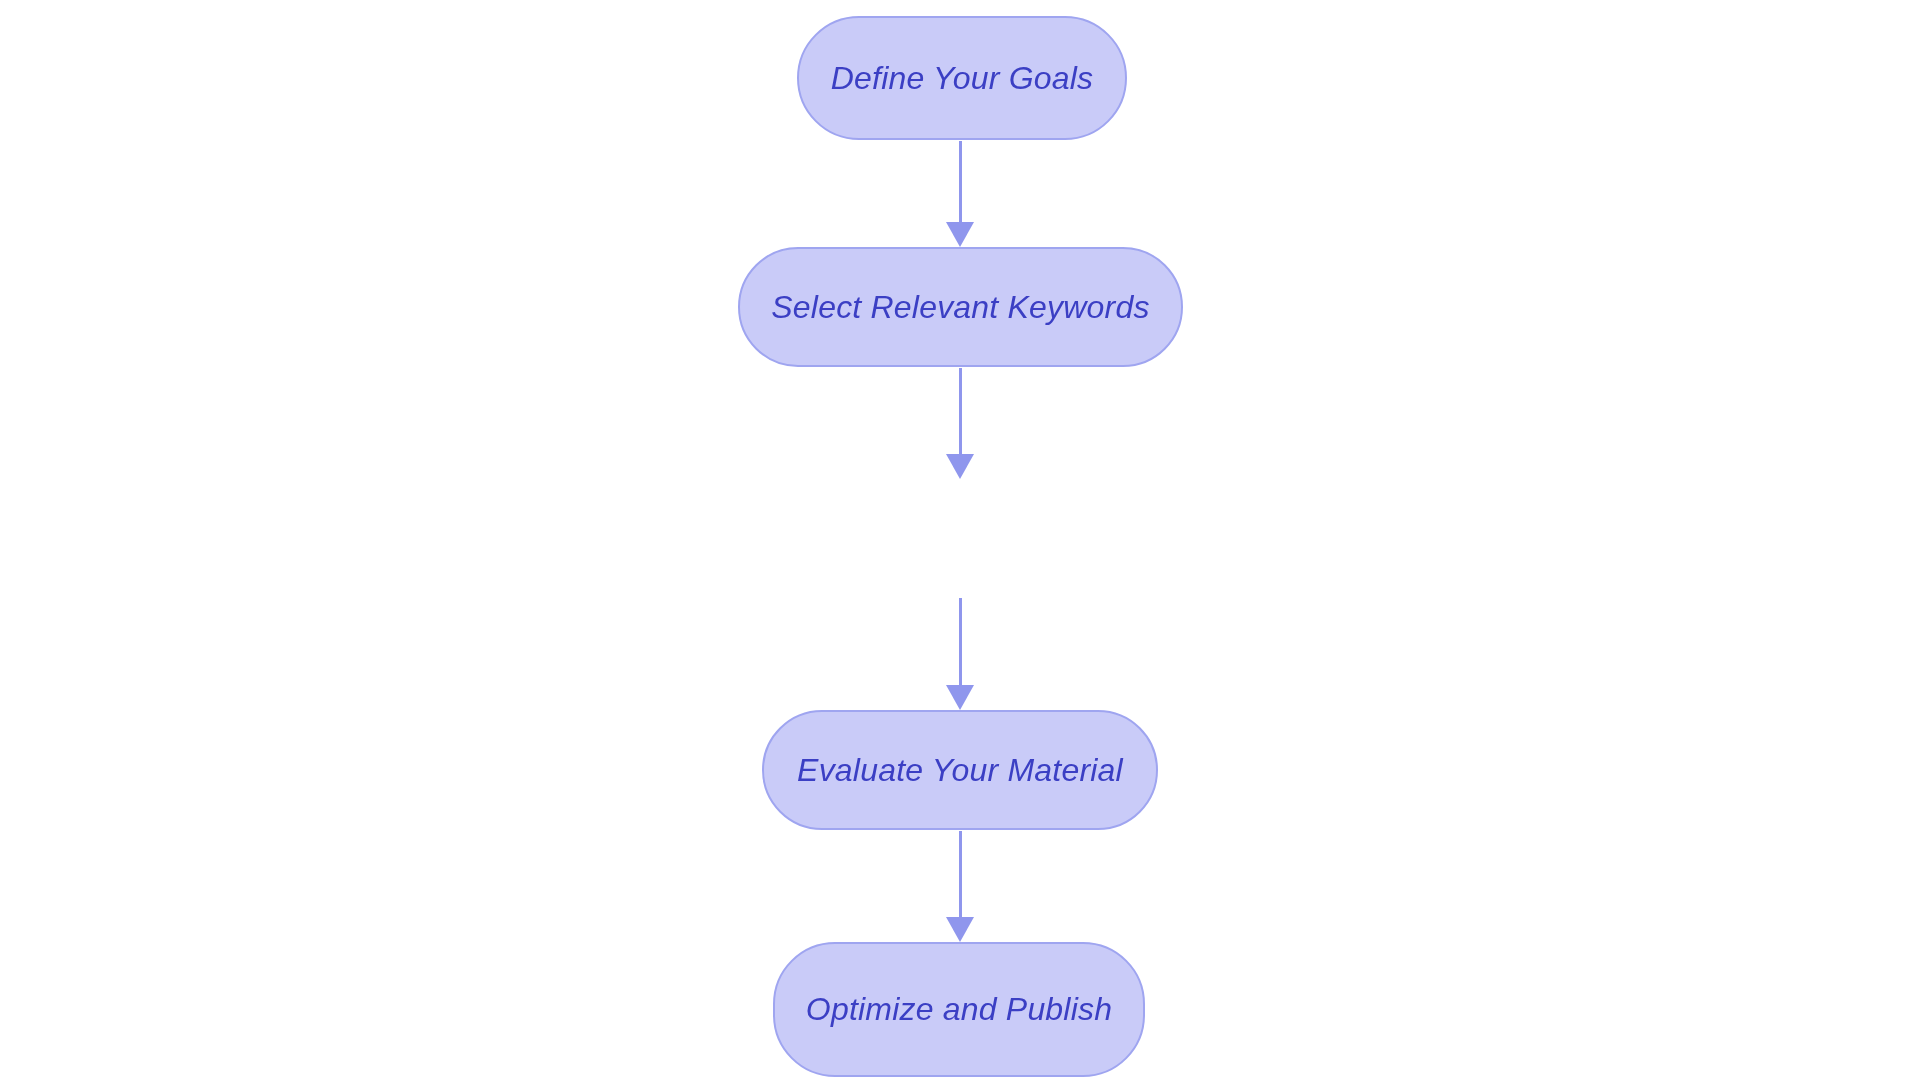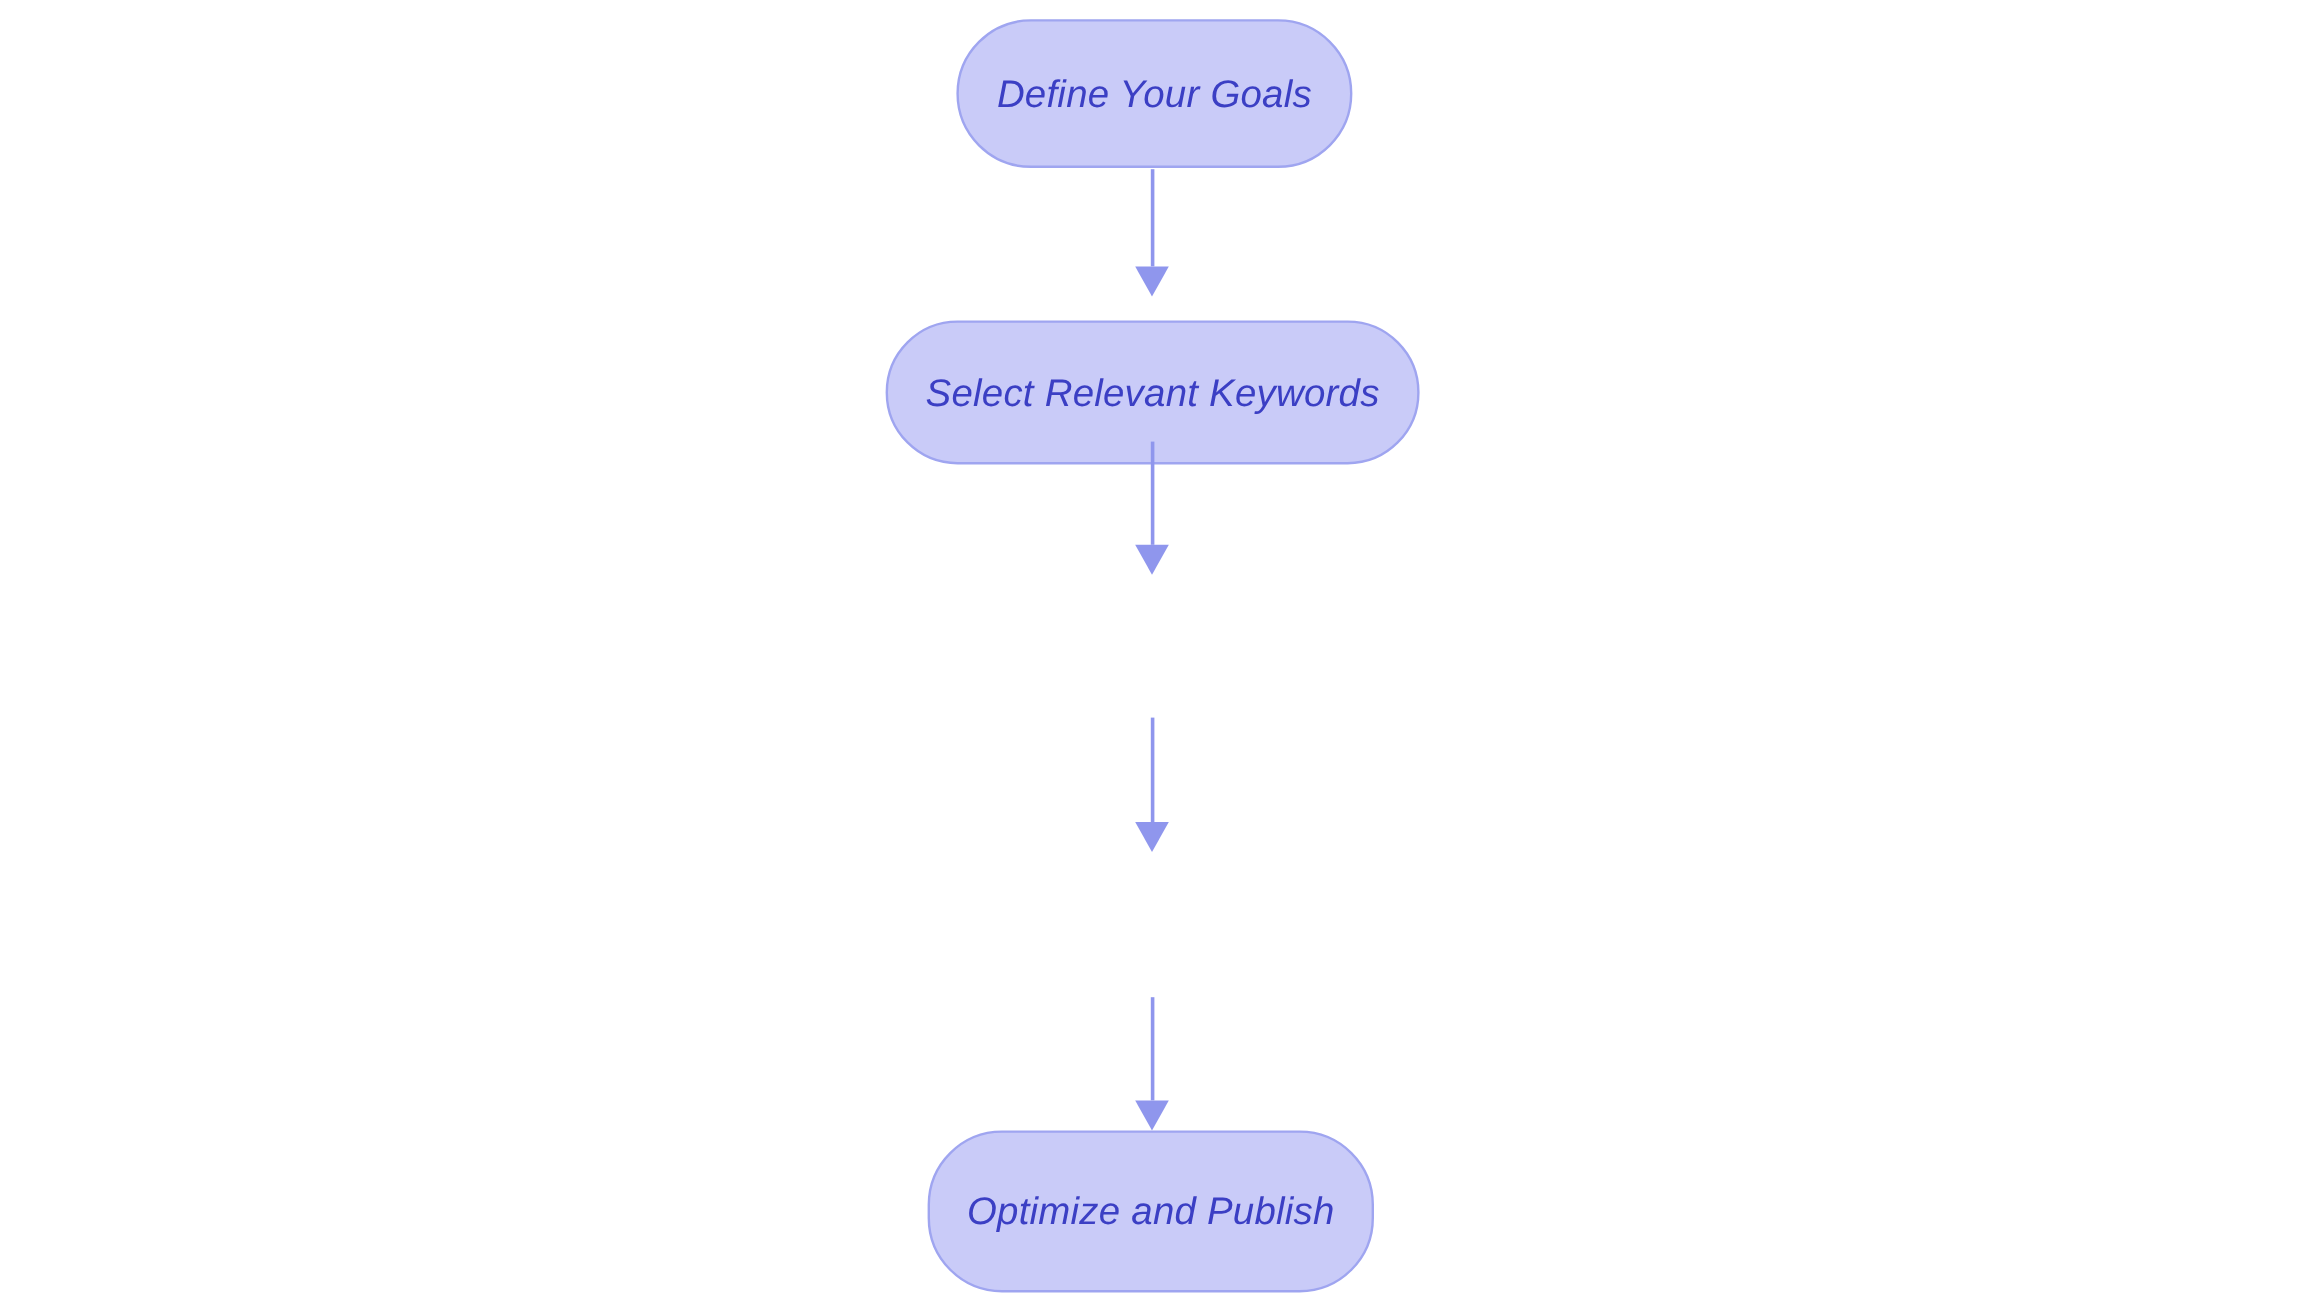--- a/index.html
+++ b/index.html
@@ -32,21 +32,21 @@
     font-style: italic;
   }
   .flow-node .node-label {
     color: var(--text-color, #3b3fc4);
     font-size: 32px;
     font-weight: 400;
     letter-spacing: 0.2px;
     white-space: nowrap;
   }
   .node-1 { left: 797px; top: 16px;  width: 330px; height: 124px; }
-  .node-2 { left: 738px; top: 247px; width: 445px; height: 120px; margin-top: 20px; }
+  .node-2 { left: 738px; top: 247px; width: 445px; height: 120px; }
   .node-3 { left: 700px; top: 479px; width: 505px; height: 118px; }
   .node-4 { left: 762px; top: 710px; width: 396px; height: 120px; }
   .node-5 { left: 773px; top: 942px; width: 372px; height: 135px; }
 
   .connector {
     position: absolute;
     left: 946px;            
     width: 28px;
     display: flex;
     flex-direction: column;
@@ -91,20 +91,23 @@
     <div class="arrow-stem"></div>
     <div class="arrow-head"></div>
   </div>
 
 
   <div class="connector connector-3">
     <div class="arrow-stem"></div>
     <div class="arrow-head"></div>
   </div>
 
+  <div class="flow-node node-4">
+    <span class="node-label">Evaluate Your Material</span>
+  </div>
 
   <div class="connector connector-4">
     <div class="arrow-stem"></div>
     <div class="arrow-head"></div>
   </div>
 
   <div class="flow-node node-5">
     <span class="node-label">Optimize and Publish</span>
   </div>
 

